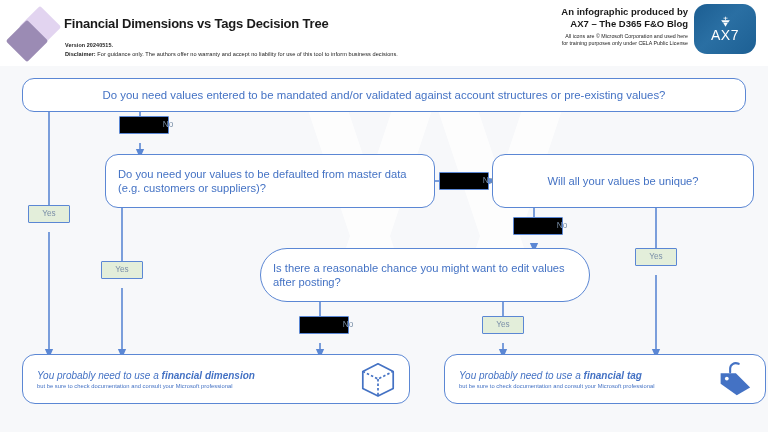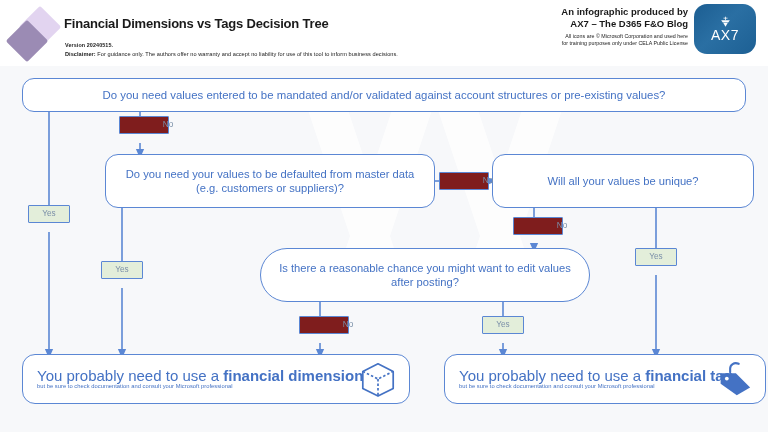--- a/index.html
+++ b/index.html
@@ -46,47 +46,47 @@
   #watermark{position:absolute;left:0;top:0;width:768px;height:366px;}
 
   
   #wires{position:absolute;left:0;top:0;width:768px;height:366px;}
 
   
   .node{
     position:absolute;box-sizing:border-box;
     background:#ffffff;border:1.1px solid #5b87d4;border-radius:13px;
     color:#4472c4;display:flex;align-items:center;justify-content:center;
-    text-align:center;line-height:1.28;
+    line-height:1.28;
   }
   .node-q{font-size:11.2px;padding:0 12px;}
   #q1{left:22px;top:12px;width:724px;height:34px;border-radius:12px;font-size:11.4px;}
   #q2{left:105px;top:88px;width:330px;height:54px;}
   #q3{left:492px;top:88px;width:262px;height:54px;}
   #q4{left:260px;top:182px;width:330px;height:54px;border-radius:27px;}
 
   .node-r{
     justify-content:flex-start;text-align:left;padding:0 14px;border-radius:13px;
   }
   #r1{left:22px;top:288px;width:388px;height:50px;}
   #r2{left:424px;top:288px;width:322px;height:50px;margin-left:20px;}
-  .r-main{font-size:15px;color:#4472c4;line-height:13px;}
+  .r-main{font-size:10px;color:#4472c4;line-height:13px;font-style:italic;}
   .r-main b{font-weight:bold;}
   .r-sub{font-size:5.8px;color:#4472c4;line-height:8px;letter-spacing:0.02px;}
   .r-icon{position:absolute;right:12px;top:50%;transform:translateY(-50%);}
 
   
   .elabel{
     position:absolute;box-sizing:border-box;
     border:1.1px solid #5b87d4;border-radius:1px;
     font-size:8.2px;color:#7a8fa8;
     display:flex;align-items:center;justify-content:center;
     line-height:1;
   }
-  .elabel.no{background:#7f1d1d;padding-left:48px;}
+  .elabel.no{background:#000000;padding-left:48px;}
   .elabel.yes{background:#e3eeda;}
   .el-w{width:42px;height:18px;}
 
   #lbl-no-1{left:119px;top:50px;}
   #lbl-yes-1{left:28px;top:139px;}
   #lbl-no-2{left:439px;top:106px;}
   #lbl-yes-2{left:101px;top:195px;}
   #lbl-no-3{left:513px;top:151px;}
   #lbl-yes-3{left:635px;top:182px;}
   #lbl-no-4{left:299px;top:250px;}

